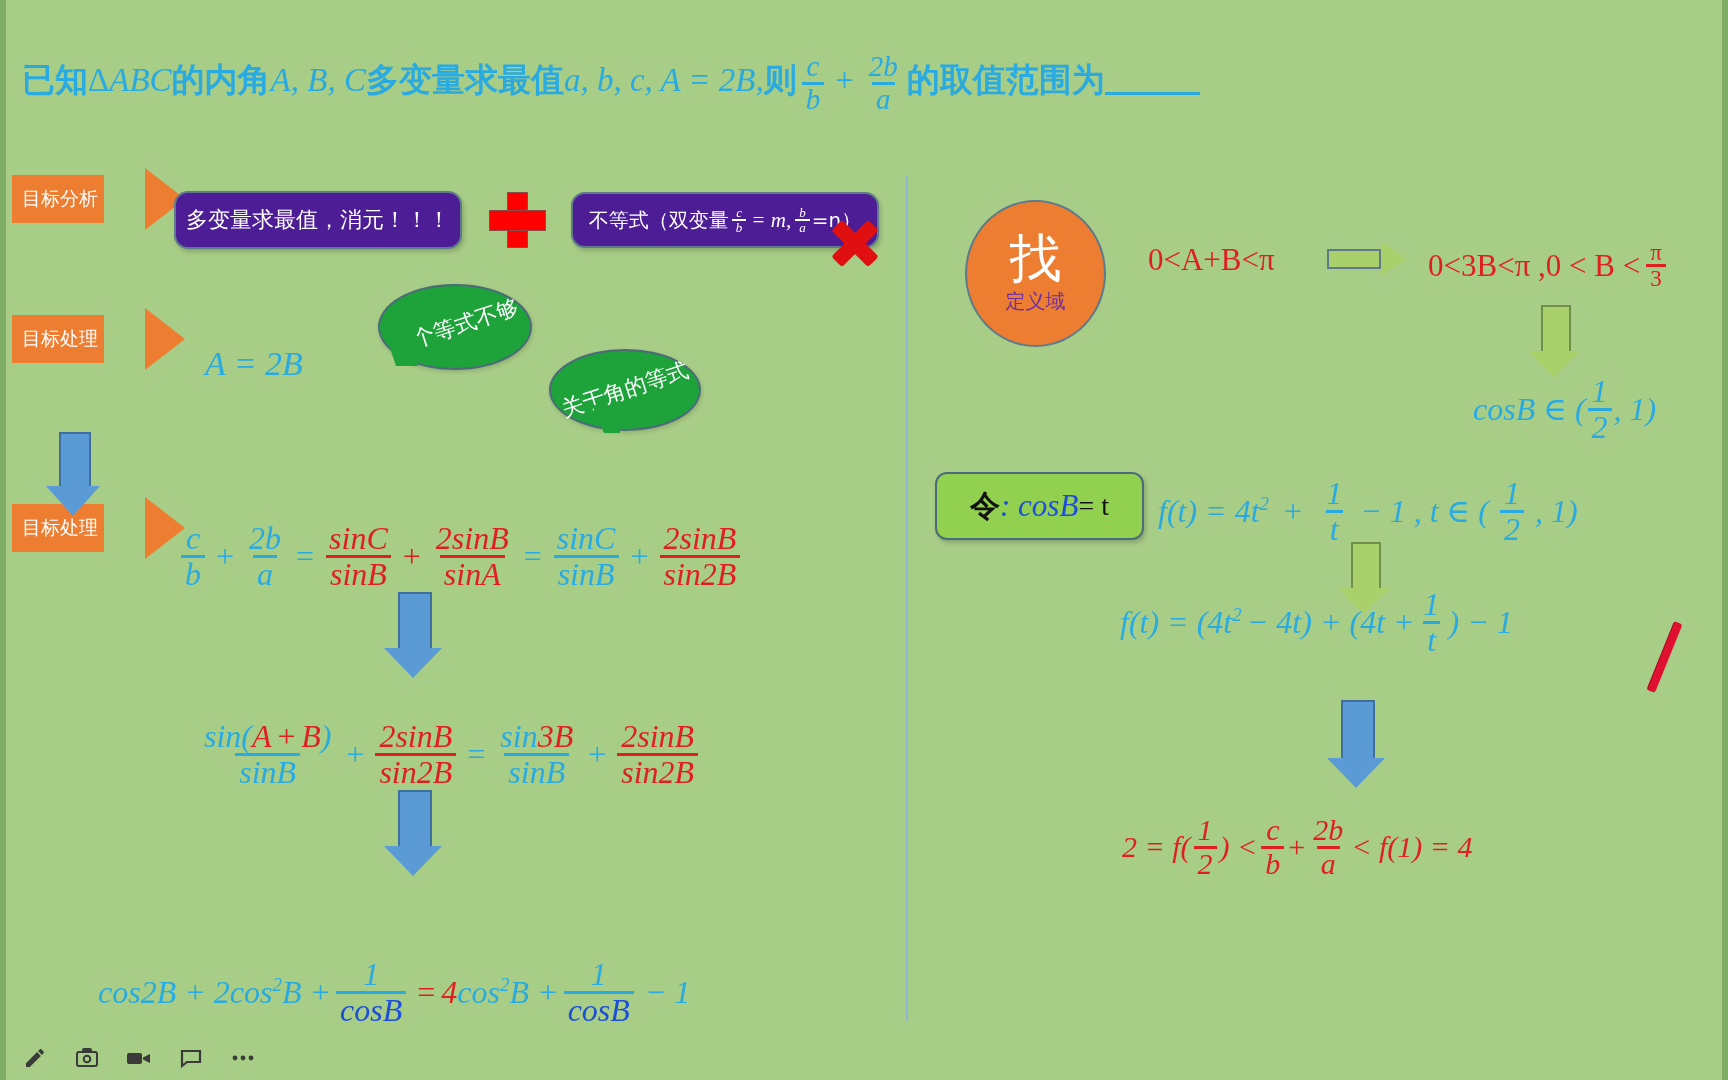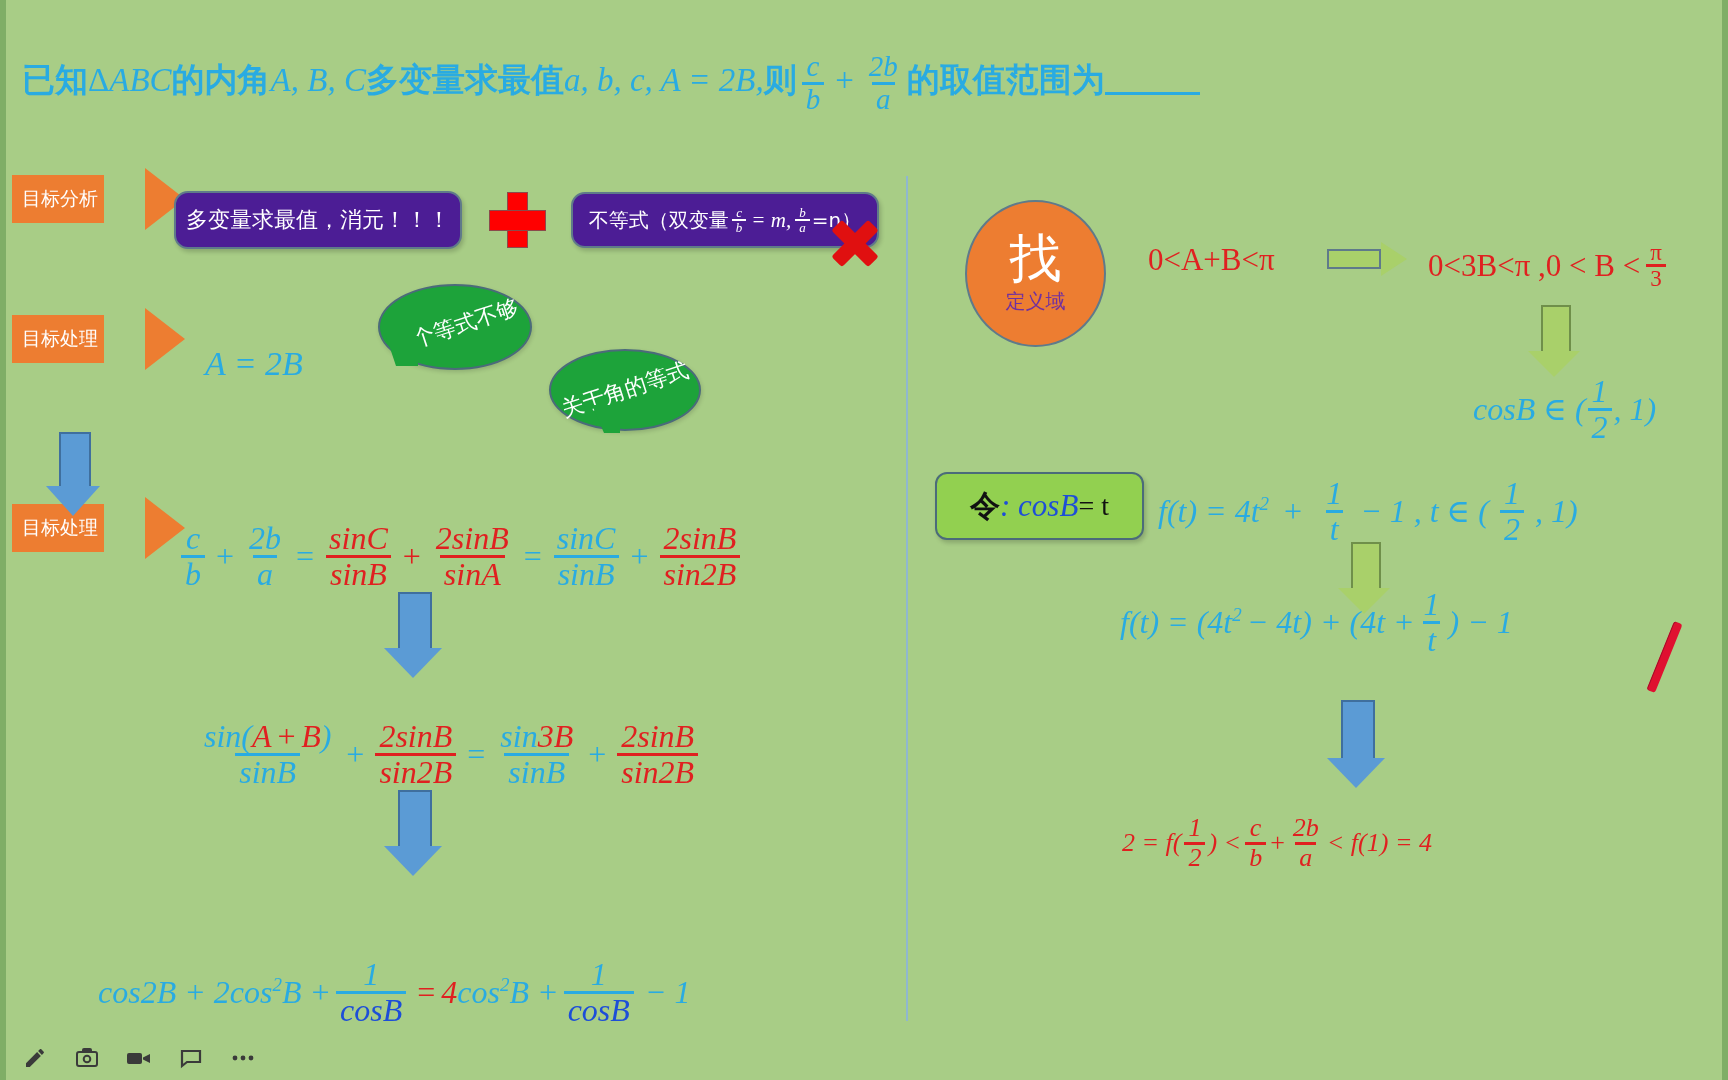--- a/index.html
+++ b/index.html
@@ -343,21 +343,21 @@
   <span>) − 1</span>
 </div>
 
 <div id="slash" style="left:1660px;top:620px;"></div>
 
 <div class="darr" style="left:1327px;top:700px;width:58px;height:88px;--hw:29px;--ht:30px;">
   <div class="shaft" style="left:14px;top:0;width:30px;height:60px;"></div>
   <div class="tip" style="left:0;top:58px;"></div>
 </div>
 
-<div class="abs math rd" style="left:1122px;top:815px;font-size:26px;display:flex;align-items:center;">
+<div class="abs math rd" style="left:1122px;top:815px;font-size:30px;display:flex;align-items:center;">
   <span>2 = f(</span>
   <span class="frac" style="margin:0 3px">
     <span class="num">1</span>
     <span class="den">2</span>
     </span>
   <span>) &lt;</span>
   <span class="frac" style="margin:0 4px">
     <span class="num">c</span>
     <span class="den">b</span>
     </span>

